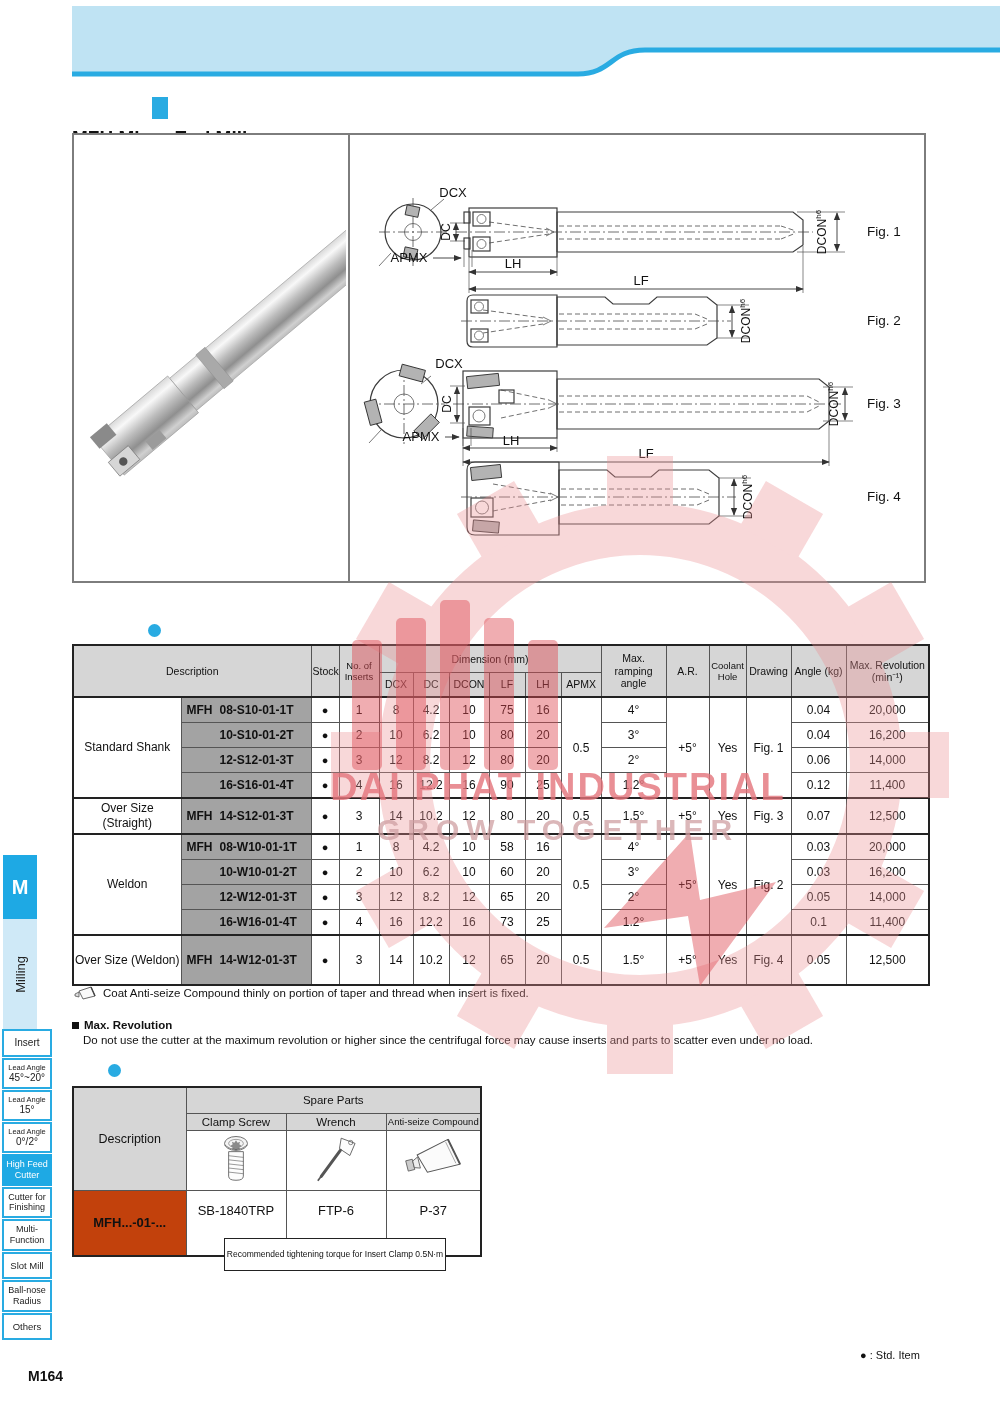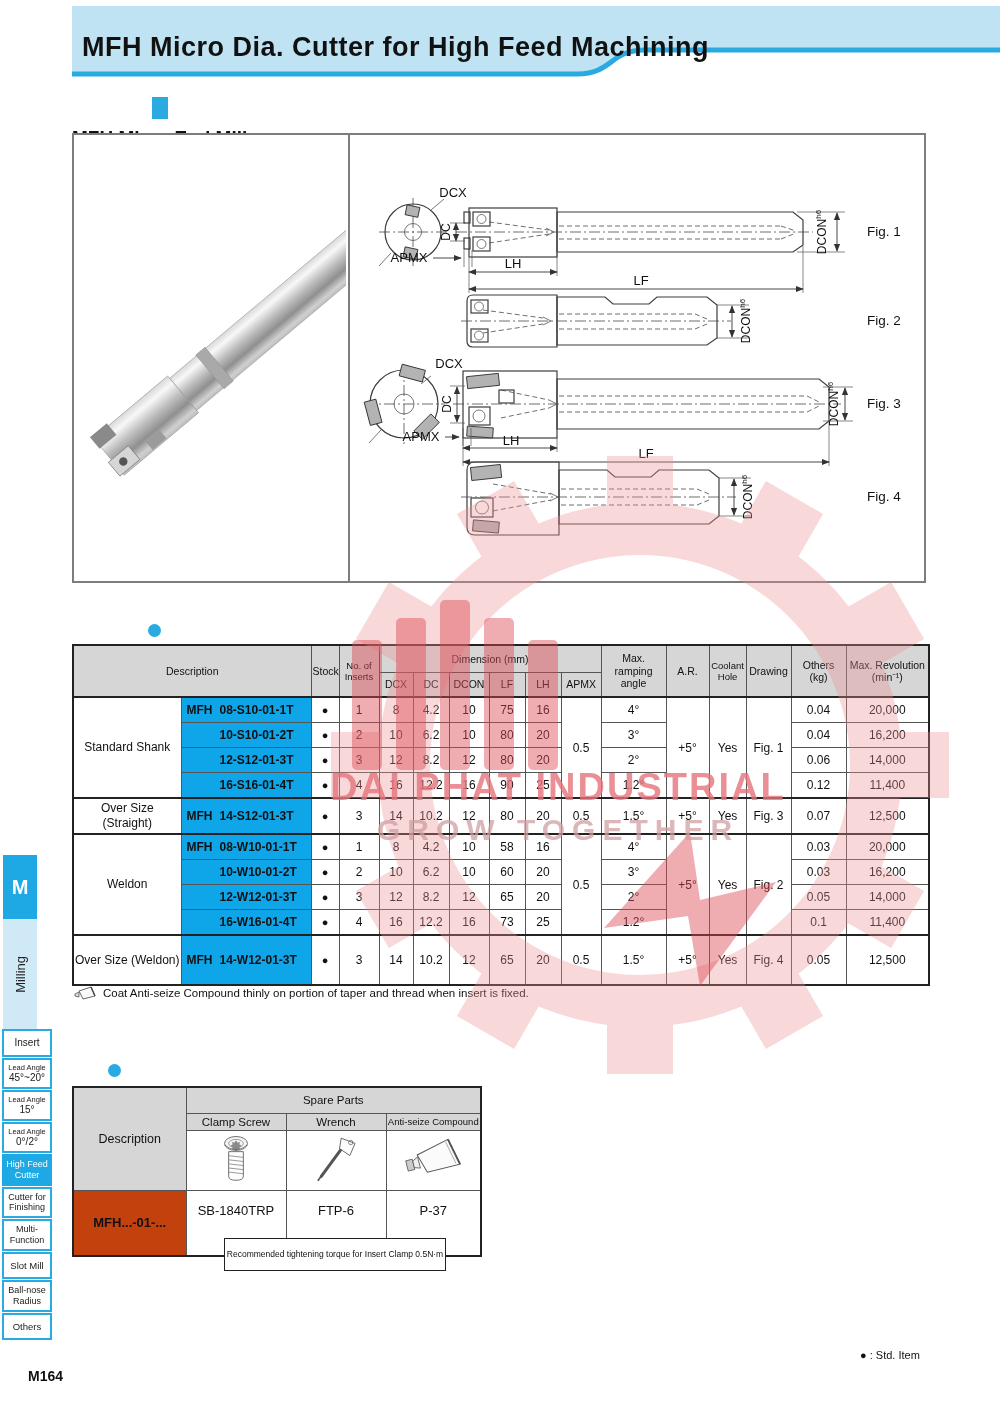--- a/index.html
+++ b/index.html
@@ -39,21 +39,21 @@
   .sup{font-size:8px;}
 
   
   #toolholder-table{position:absolute;left:72px;top:644px;width:856px;border-collapse:collapse;table-layout:fixed;border:2px solid #222;}
   #toolholder-table th,#toolholder-table td{border:1px solid #555;padding:0 1px;text-align:center;vertical-align:middle;}
   #toolholder-table th{background:#d6d6d6;font-weight:normal;font-size:10.5px;line-height:1.18;}
   #toolholder-table .thh1{height:27px;}
   #toolholder-table .thh2{height:25px;}
   #toolholder-table td{font-size:12px;height:24px;}
   #toolholder-table .th-small{font-size:9.5px;}
-  #toolholder-table .model{background:#0ea5e9;text-align:left;font-weight:bold;padding-left:5px;}
+  #toolholder-table .model{background:#a3a3a3;text-align:left;font-weight:bold;padding-left:5px;}
   .pfx{display:inline-block;width:33px;}
   #toolholder-table tr.grp td{border-top:2px solid #222;}
   #toolholder-table .os-row td{height:34px;}
   #toolholder-table .os2-row td{height:48px;}
   #toolholder-table .stockdot{font-size:11px;}
   #toolholder-table .group-cell{font-size:12px;line-height:1.25;}
 
   
   #note-antiseize{position:absolute;left:74px;top:985px;display:flex;align-items:center;gap:7px;font-size:11.5px;}
   #note-maxrev{position:absolute;left:72px;top:1019px;font-size:11.5px;}
@@ -100,21 +100,20 @@
 </style>
 </head>
 <body>
 
 <div id="page">
 
   <svg class="band-svg" width="1000" height="84" viewBox="0 0 1000 84">
     <path d="M72,6 H1000 V50 H645 C610,50 612,74 578,74 H72 Z" fill="#bfe3f3"></path>
     <path d="M72,74 H578 C612,74 610,50 645,50 H1000" fill="none" stroke="#29abe2" stroke-width="5"></path>
   </svg>
-  <div class="page-title">MFH  Micro Dia. Cutter for High Feed Machining</div>
 
   <div class="sec-head" id="sec-endmill">
     <span class="sq"></span>
     <span>MFH Micro End Mill</span>
   </div>
 
   <div id="figbox">
     <svg id="photo-svg" width="270" height="442" viewBox="0 0 270 442">
       <defs>
         <linearGradient id="gmetal" x1="0" y1="0" x2="0" y2="1">
@@ -321,21 +320,21 @@
     <thead>
       <tr class="thh1">
         <th colspan="2" rowspan="2">Description</th>
         <th rowspan="2">Stock</th>
         <th rowspan="2" class="th-small">No. of Inserts</th>
         <th colspan="6">Dimension (mm)</th>
         <th rowspan="2">Max. ramping angle</th>
         <th rowspan="2">A.R.</th>
         <th rowspan="2" class="th-small">Coolant Hole</th>
         <th rowspan="2">Drawing</th>
-        <th rowspan="2">Others (kg)</th>
+        <th rowspan="2">Angle (kg)</th>
         <th rowspan="2">Max. Revolution (min⁻¹)</th>
       </tr>
       <tr class="thh2">
         <th>DCX</th>
         <th>DC</th>
         <th>DCON</th>
         <th>LF</th>
         <th>LH</th>
         <th>APMX</th>
       </tr>
@@ -496,20 +495,27 @@
 
   <div id="note-antiseize">
     <svg width="22" height="15" viewBox="0 0 22 15">
       <polygon points="1,9 5,7 5,12 1,11" fill="#ddd" stroke="#444" stroke-width=".7"></polygon>
       <path d="M5,6 L17,2 L21,11 L9,14 Z" fill="#fafafa" stroke="#444" stroke-width=".8"></path>
       <line x1="17" y1="2" x2="21" y2="11" stroke="#444" stroke-width="1.4"></line>
     </svg>
     <span>Coat Anti-seize Compound thinly on portion of taper and thread when insert is fixed.</span>
   </div>
 
+  <div id="note-maxrev">
+    <div class="t">
+      <span class="sqb"></span>
+      <span>Max. Revolution</span>
+    </div>
+    <div class="b">Do not use the cutter at the maximum revolution or higher since the centrifugal force may cause inserts and parts to scatter even under no load.</div>
+  </div>
 
   <div class="sec-head dot-head" id="sec-spare">
     <span class="dot"></span>
     <span>Spare Parts</span>
   </div>
 
   <div id="spare-wrap">
     <table id="spare-table">
       <colgroup>
           <col style="width:113px">

